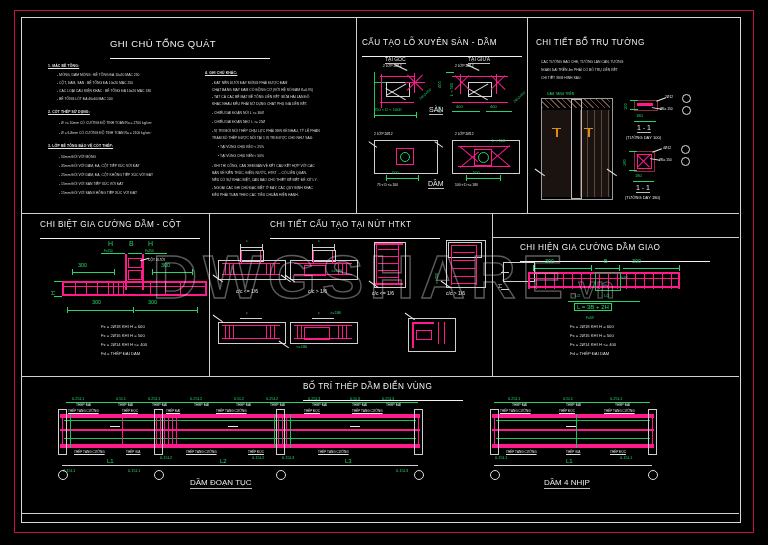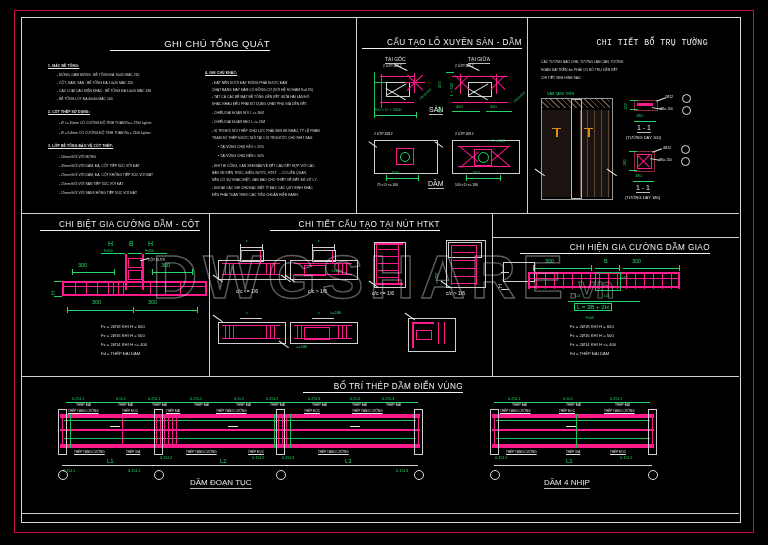--- a/index.html
+++ b/index.html
@@ -4,21 +4,21 @@
 <style>
   html,body{margin:0;padding:0;background:#0a0a0a;}
   body{width:768px;height:545px;overflow:hidden;font-family:"Liberation Sans",sans-serif;}
   .sheet{position:relative;width:768px;height:545px;background:#000;}
   .outer-frame{position:absolute;left:14px;top:10px;right:14px;bottom:12px;border:1.5px solid #c8104c;}
   .inner-frame{position:absolute;left:21px;top:17px;width:718px;height:504px;border:1px solid #d8d8d8;}
   .vline{position:absolute;background:#cfcfcf;width:1px;}
   .hline{position:absolute;background:#cfcfcf;height:1px;}
 
   .ptitle{position:absolute;color:#f2f2f2;font-size:9.5px;letter-spacing:.4px;
-          text-align:right;white-space:nowrap;border-bottom:1px solid #f2f2f2;padding-bottom:1px;}
+          text-align:left;white-space:nowrap;border-bottom:1px solid #f2f2f2;padding-bottom:9px;}
   .ptitle.sm{font-size:8.2px;}
   .subtitle{position:absolute;color:#e8e8e8;font-size:5px;white-space:nowrap;
             border-bottom:.5px solid #bdbdbd;padding-bottom:.5px;}
 
   .note{position:absolute;color:#e6e6e6;font-size:3.4px;line-height:6.4px;white-space:nowrap;}
   .note.hd{text-decoration:underline;font-weight:bold;letter-spacing:.15px;}
   .note.body{color:#ddd;}
 
   .dim{position:absolute;color:#27d36b;font-size:5.5px;white-space:nowrap;}
   .dim.s{font-size:4px;}
@@ -200,21 +200,21 @@
       <div class="tick" style="left:466px;top:175px;height:6px;"></div>
       <div class="tick" style="left:500px;top:175px;height:6px;"></div>
       <div class="dim s" style="left:473px;top:170px;">500</div>
       <div class="dimw" style="left:455px;top:183px;">100 &lt; D &lt;= 180</div>
     </div>
 
     <div class="subtitle" style="left:428px;top:180px;font-size:7px;">DẦM</div>
   </div>
 
   <div>
-    <div class="ptitle sm" style="left:548px;top:38px;width:160px;border-bottom:none;font-family:Liberation Mono, monospace;">CHI TIẾT BỔ TRỤ TƯỜNG</div>
+    <div class="ptitle sm" style="left:536px;top:38px;width:160px;border-bottom:none;">CHI TIẾT BỔ TRỤ TƯỜNG</div>
     <div class="note body" style="left:541px;top:59px;">CÁC TƯỜNG BAO CHE, TƯỜNG LAN CAN, TƯỜNG</div>
     <div class="note body" style="left:541px;top:67px;">NGĂN DÀI TRÊN 4m PHẢI CÓ BỔ TRỤ LIÊN KẾT</div>
     <div class="note body" style="left:541px;top:75px;">CHI TIẾT XEM HÌNH SAU:</div>
 
     <div>
       <div class="dimw" style="left:547px;top:92px;color:#27d36b;">DẦM TẦNG TRÊN</div>
       <div class="who" style="left:541px;top:98px;width:70px;height:100px;border-color:#9a9a9a;"></div>
       <div class="hatch" style="left:542px;top:99px;width:68px;height:9px;"></div>
       <div class="brick" style="left:542px;top:110px;width:29px;height:87px;"></div>
       <div class="brick" style="left:580px;top:110px;width:30px;height:87px;"></div>

